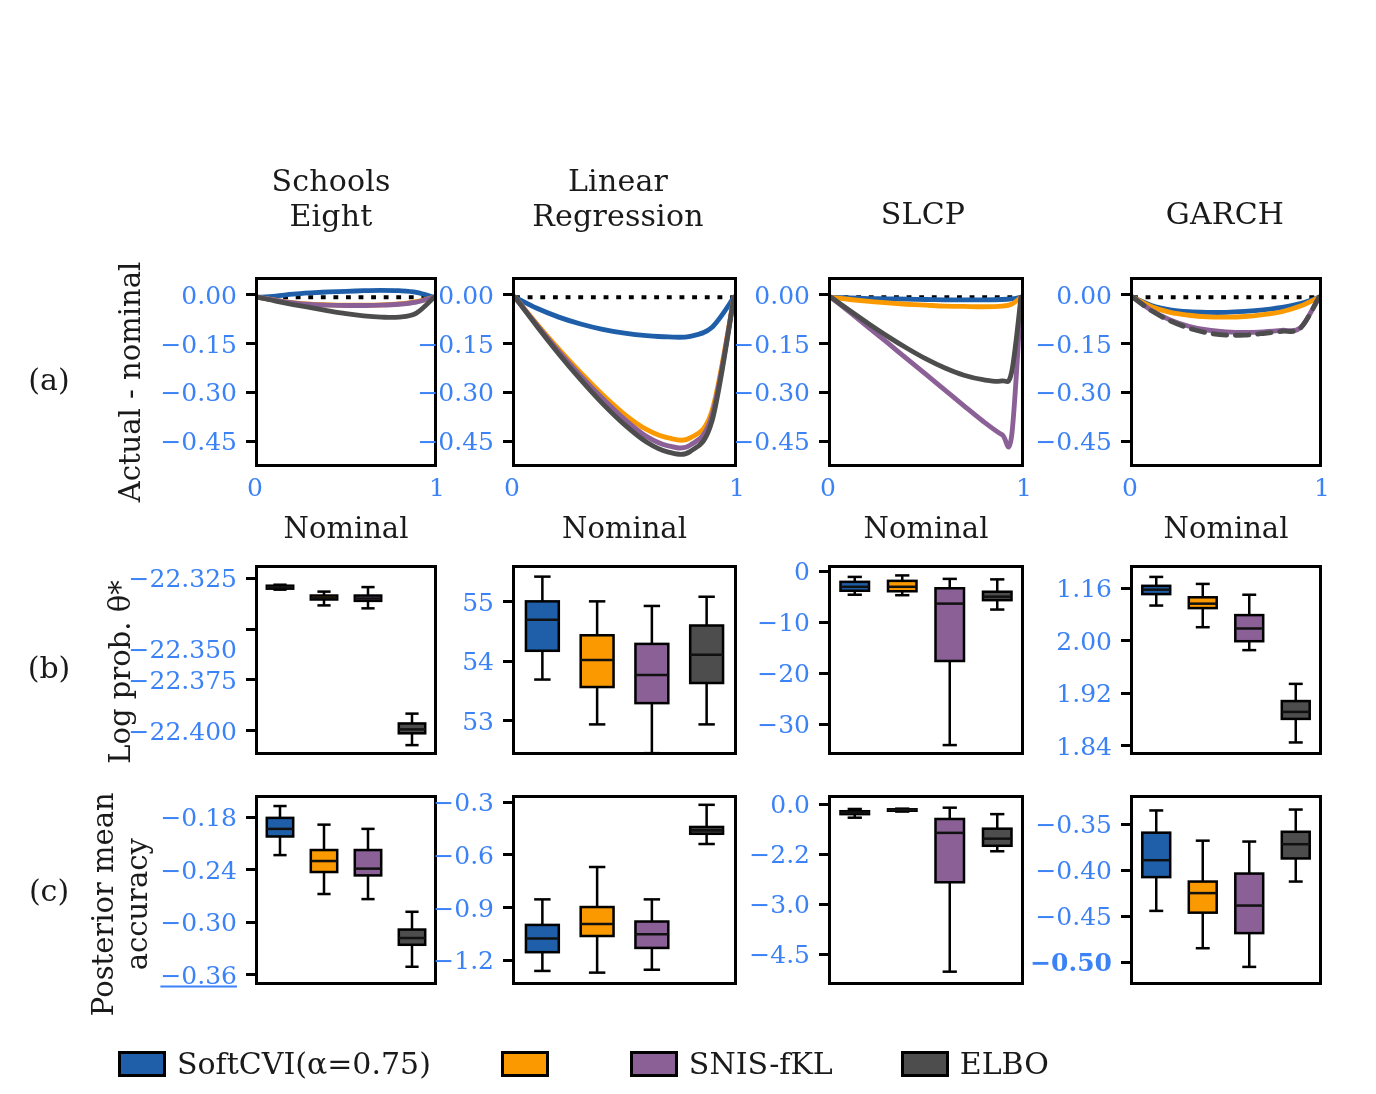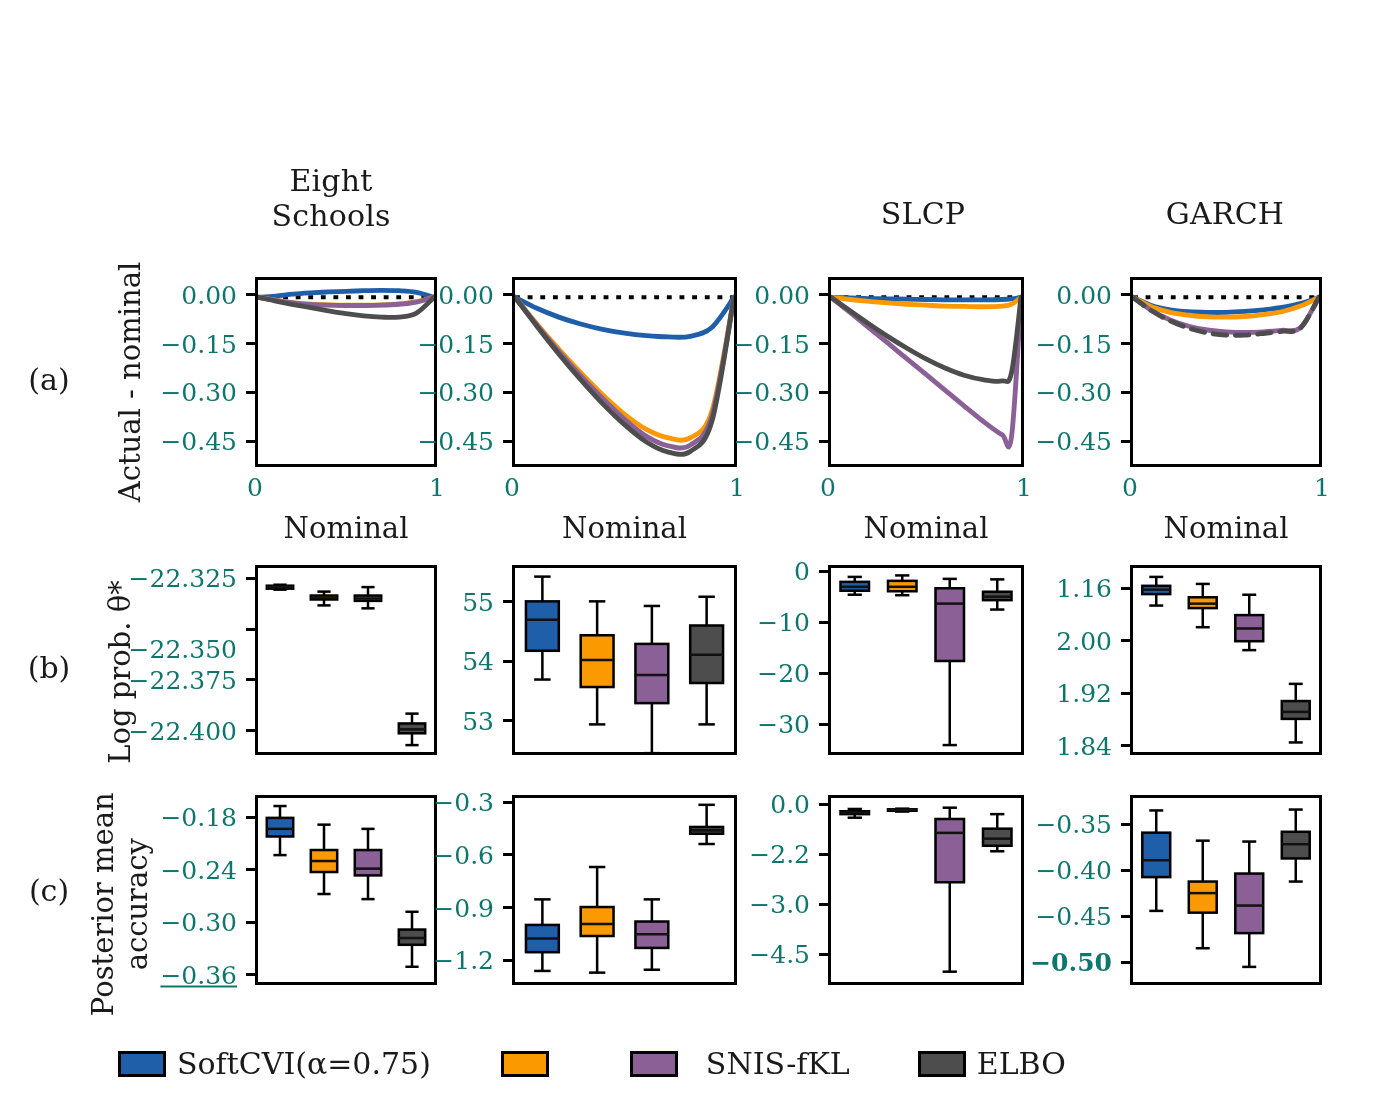--- a/index.html
+++ b/index.html
@@ -30,21 +30,21 @@
   .ytitle.two-line{line-height:1.18;white-space:normal;}
 
   
   .panel{position:absolute;box-sizing:border-box;border:3px solid #000;background:#fff;}
   .plotarea{position:absolute;inset:0;overflow:visible;}
   .plotarea svg{display:block;width:100%;height:100%;}
 
   
   .tick{position:absolute;background:#000;}
   .tick.y{width:9px;height:3px;}
-  .ticklabel{position:absolute;font-size:25px;color:#0f766e;white-space:nowrap;}
+  .ticklabel{position:absolute;font-size:25px;color:#3b82f6;white-space:nowrap;}
   .ticklabel.y{text-align:right;transform:translateY(-50%);}
   .ticklabel.x{text-align:center;transform:translateX(-50%);}
 
   
   .xtitle{position:absolute;font-size:29px;color:#1a1a1a;text-align:center;}
 
   
   .legend{position:absolute;display:flex;align-items:center;}
   .legend-item{display:flex;align-items:center;}
   .swatch{
@@ -52,22 +52,26 @@
     margin-right:11px;flex:none;
   }
   .legend-label{font-size:30px;color:#1a1a1a;white-space:nowrap;}
 </style>
 </head>
 <body>
 
 <div class="fig">
 
   <div class="col-title" style="left:236px;top:163px;width:190px;">
+    <div>Schools</div>
     <div>Eight</div>
-    <div>Schools</div>
+  </div>
+  <div class="col-title" style="left:513px;top:163px;width:210px;">
+    <div>Linear</div>
+    <div>Regression</div>
   </div>
   <div class="col-title" style="left:828px;top:196px;width:190px;">
     <div>SLCP</div>
   </div>
   <div class="col-title" style="left:1125px;top:196px;width:200px;">
     <div>GARCH</div>
   </div>
 
   <div class="row-letter" style="left:18px;top:362px;width:62px;">(a)</div>
   <div class="row-letter" style="left:18px;top:650px;width:62px;">(b)</div>
@@ -538,21 +542,21 @@
     </div>
 
   <div class="legend" id="legend" style="left:118px;top:1046px;">
       <div class="legend-item" style="margin-left:0px;">
         <span class="swatch" style="background:#1f5fa9;"></span>
         <span class="legend-label">SoftCVI(α=0.75)</span>
       </div>
       <div class="legend-item" style="margin-left:70px;">
         <span class="swatch" style="background:#fb9a00;"></span>
       </div>
-      <div class="legend-item" style="margin-left:70px;gap:17px;">
+      <div class="legend-item" style="margin-left:70px;">
         <span class="swatch" style="background:#8a6096;"></span>
         <span class="legend-label">SNIS-fKL</span>
       </div>
       <div class="legend-item" style="margin-left:68px;">
         <span class="swatch" style="background:#4d4d4d;"></span>
         <span class="legend-label">ELBO</span>
       </div>
     </div>
 
 </div>

